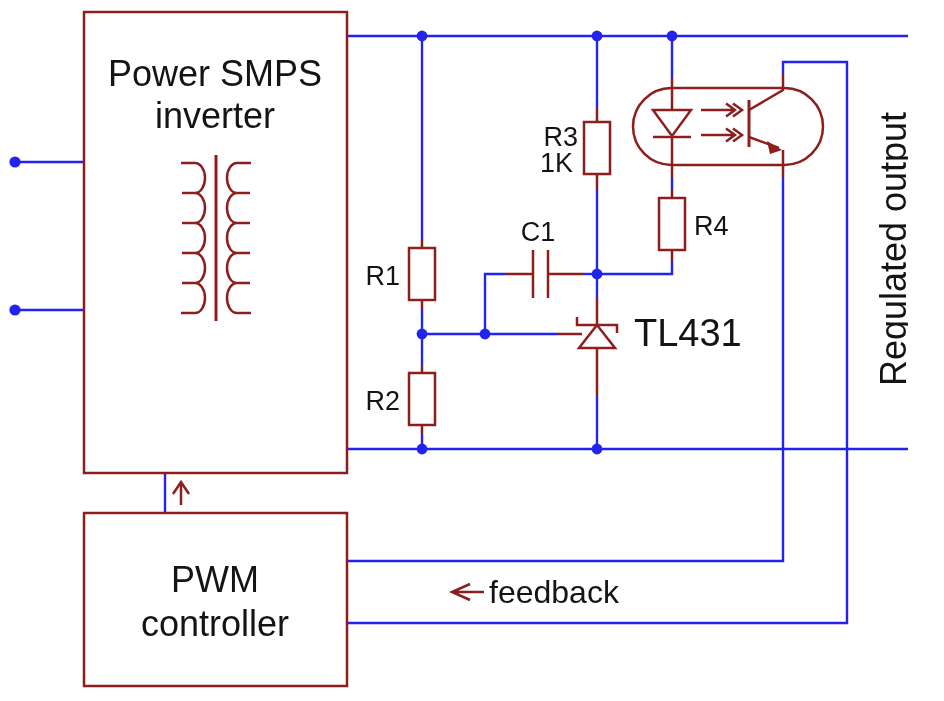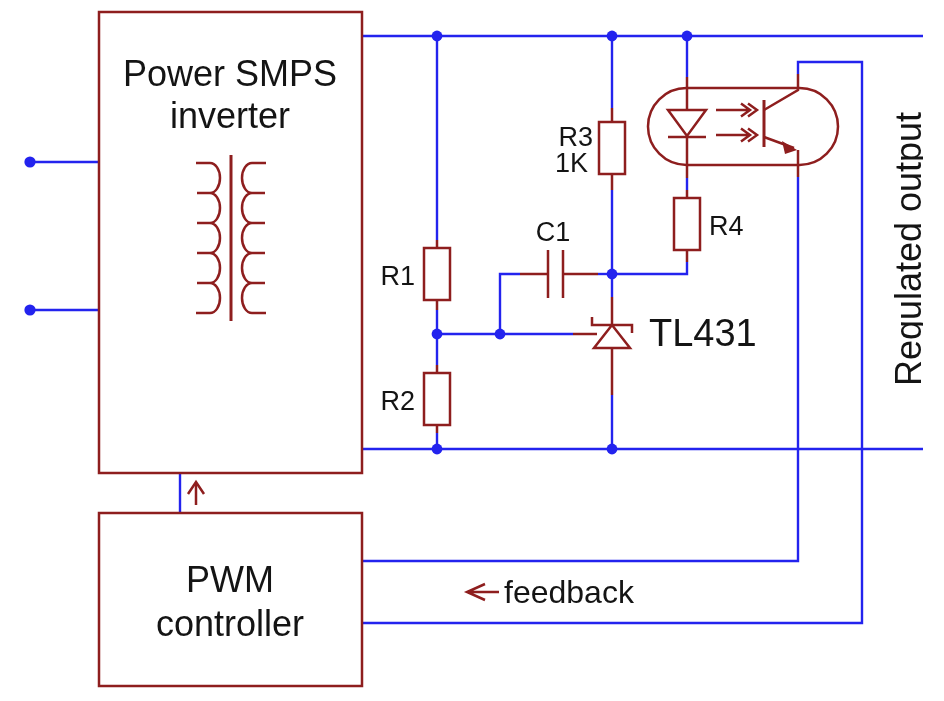--- a/index.html
+++ b/index.html
@@ -2,21 +2,21 @@
 <html style="--wire: #2323ee; --component: #8e1e1e; --text: #141414; --background: #ffffff;"><head>
 <meta charset="utf-8">
 <style>
   :root{
     --wire:#2323ee;
     --component:#8e1e1e;
     --text:#141414;
     --background:#ffffff;
   }
   html,body{margin:0;padding:0;background:var(--background);}
-  .stage{position:relative;width:908px;height:701px;background:var(--background);overflow:hidden;padding-left:15px;}
+  .stage{position:relative;width:908px;height:701px;background:var(--background);overflow:hidden;}
   svg{display:block;}
   text{font-family:"Liberation Sans","DejaVu Sans",sans-serif;fill:var(--text);}
   .t36{font-size:36px;}
   .t27{font-size:27px;}
   .t38{font-size:38px;}
   .t32{font-size:32px;}
   .wire{stroke:var(--wire);stroke-width:2.4;fill:none;}
   .comp{stroke:var(--component);stroke-width:2.5;fill:none;}
   .comp-fill{stroke:var(--component);stroke-width:2.5;fill:#fff;}
   .comp-solid{fill:var(--component);stroke:none;}

